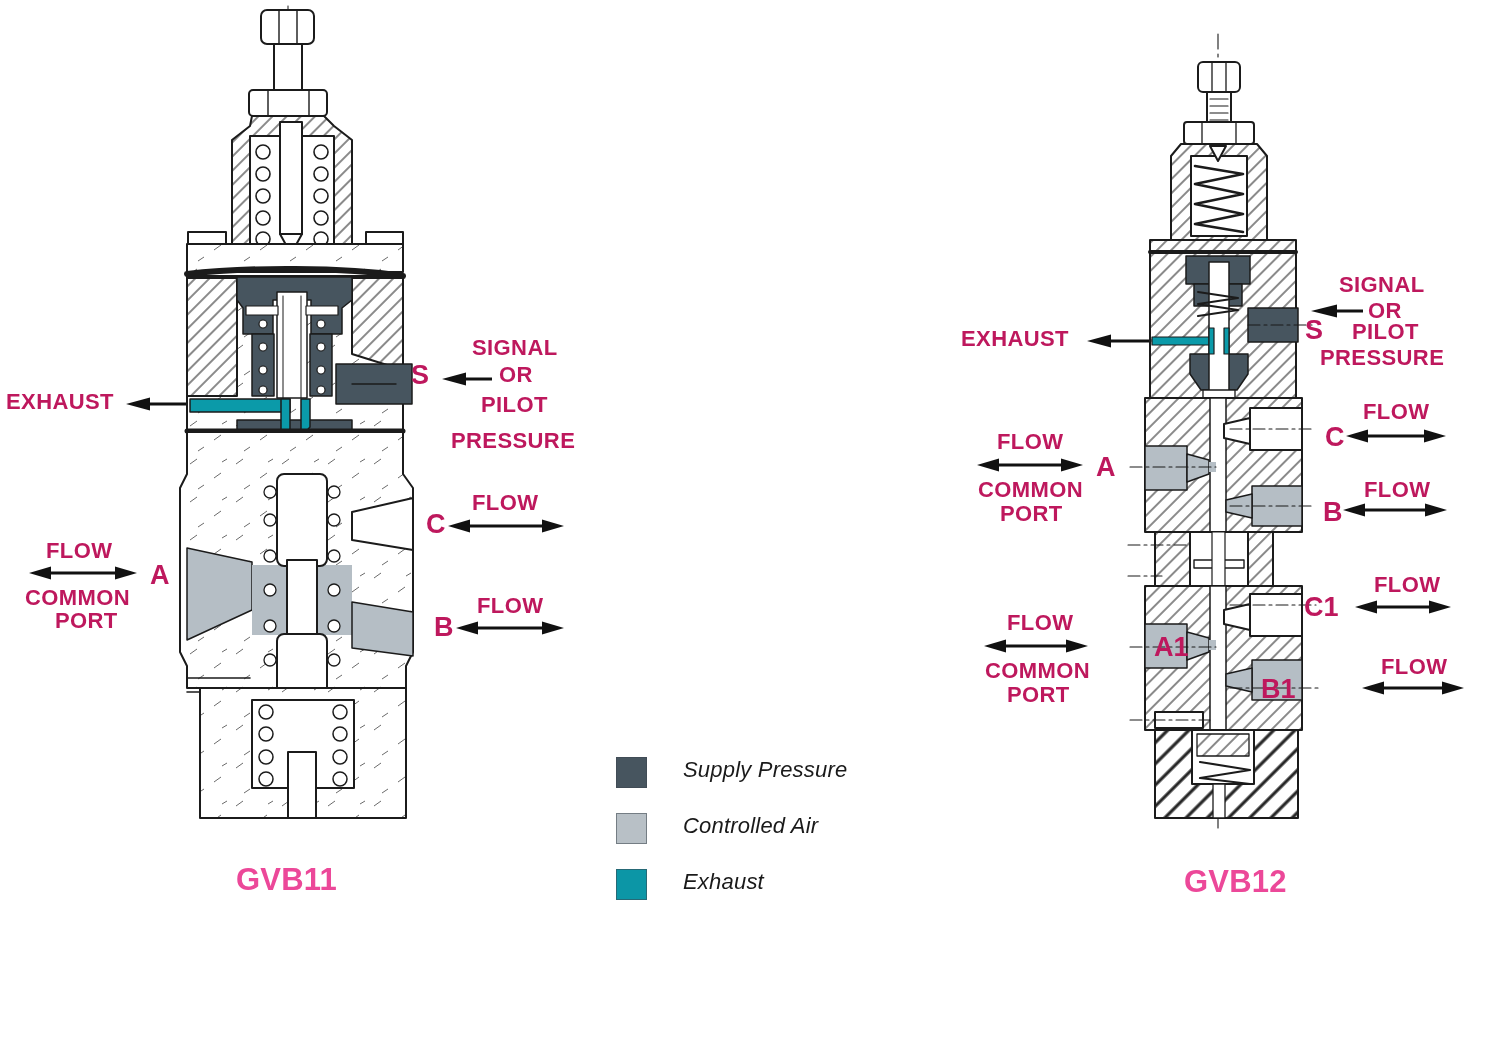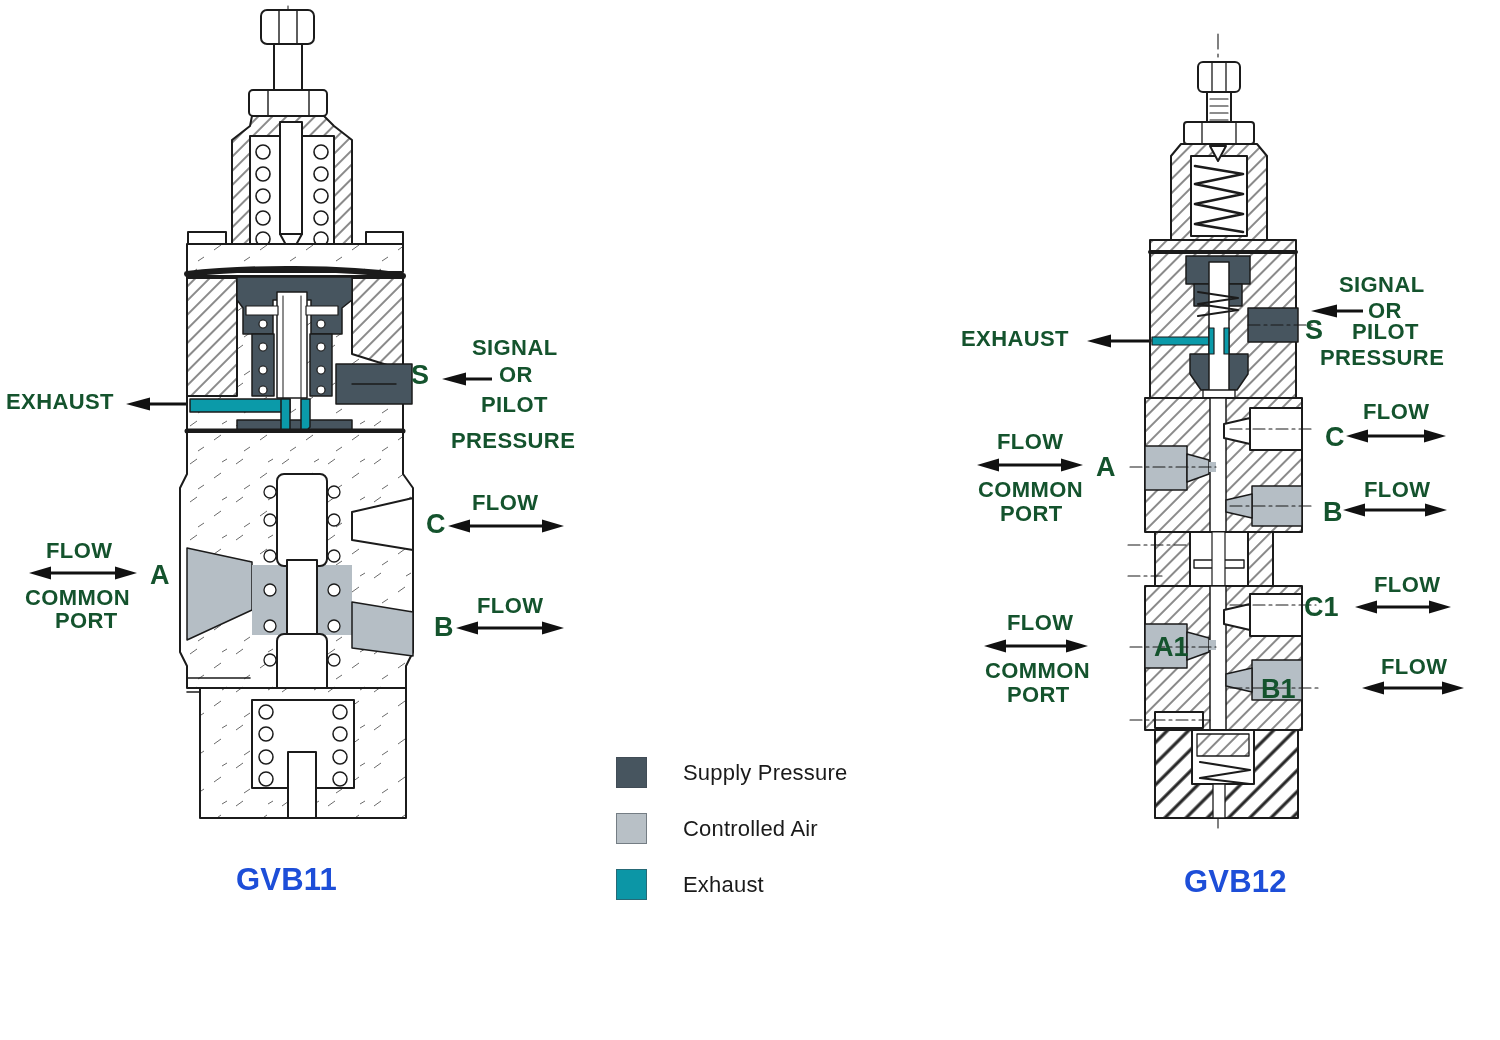--- a/index.html
+++ b/index.html
@@ -3,29 +3,29 @@
 <meta charset="utf-8">
 <style>
   html,body{margin:0;padding:0;background:#ffffff;}
   .canvas{
     position:relative;width:1500px;height:1040px;background:#ffffff;overflow:hidden;
     font-family:"Liberation Sans",sans-serif;color:#161616;
   }
   .art{position:absolute;left:0;top:0;}
   .lbl{
     position:absolute;font-weight:bold;font-size:22px;line-height:1.02;
-    letter-spacing:.4px;color:#14532d;white-space:nowrap;
+    letter-spacing:.4px;color:#be185d;white-space:nowrap;
   }
   .port-letter{font-size:27px;letter-spacing:0;}
-  .valve-title{font-size:31px;letter-spacing:.2px;color:#1d4ed8;}
+  .valve-title{font-size:31px;letter-spacing:.2px;color:#ec4899;}
   .arrow{position:absolute;overflow:visible;}
   .arrow path{fill:#111;stroke:none;}
   .arrow line{stroke:#111;stroke-width:3;}
   .legend{position:absolute;left:616px;top:756px;}
-  .legend-row{position:absolute;left:0;display:flex;align-items:center;}
+  .legend-row{position:absolute;left:0;display:flex;align-items:flex-start;font-style:italic;}
   .swatch{width:31px;height:31px;display:inline-block;border:1px solid rgba(60,70,78,.55);box-sizing:border-box;}
   .legend-label{font-size:22px;font-weight:normal;color:#1a1a1a;margin-left:36px;white-space:nowrap;letter-spacing:.2px;}
 </style>
 </head>
 <body>
 
 <div class="canvas">
 
   <svg class="art" width="1500" height="1040" viewBox="0 0 1500 1040">
     <defs>

